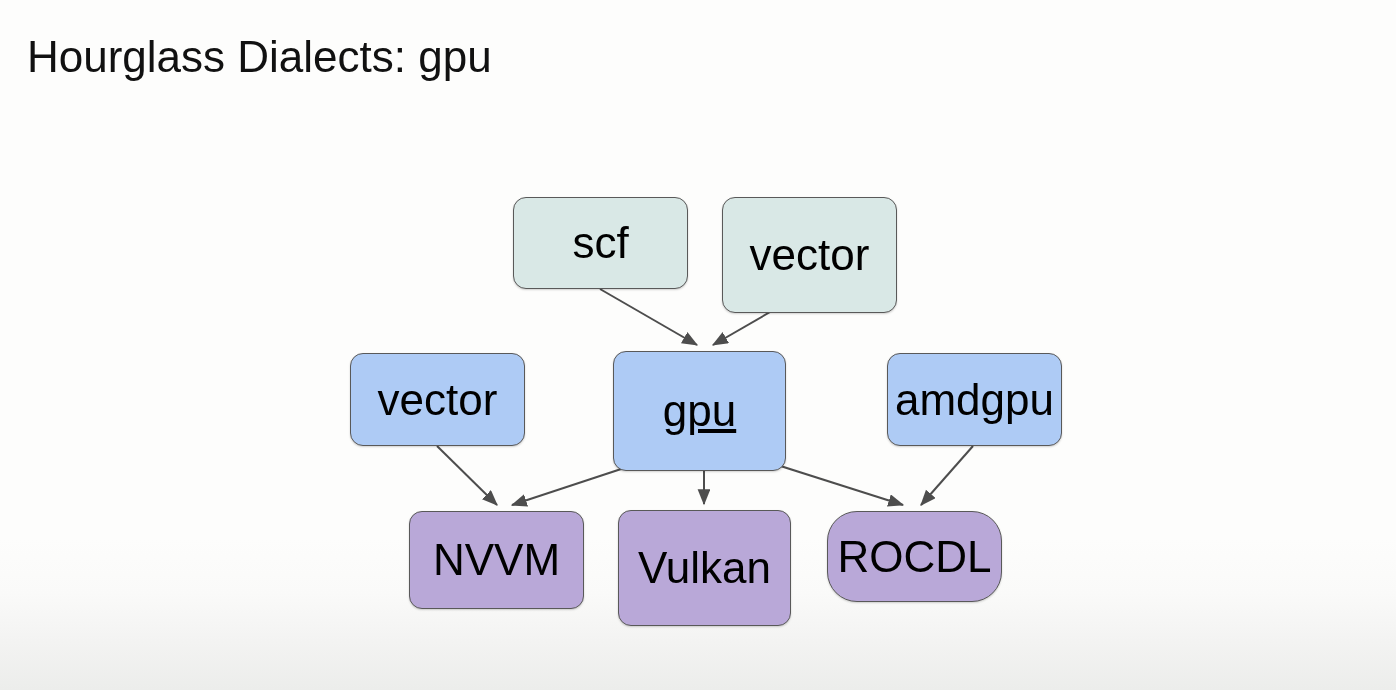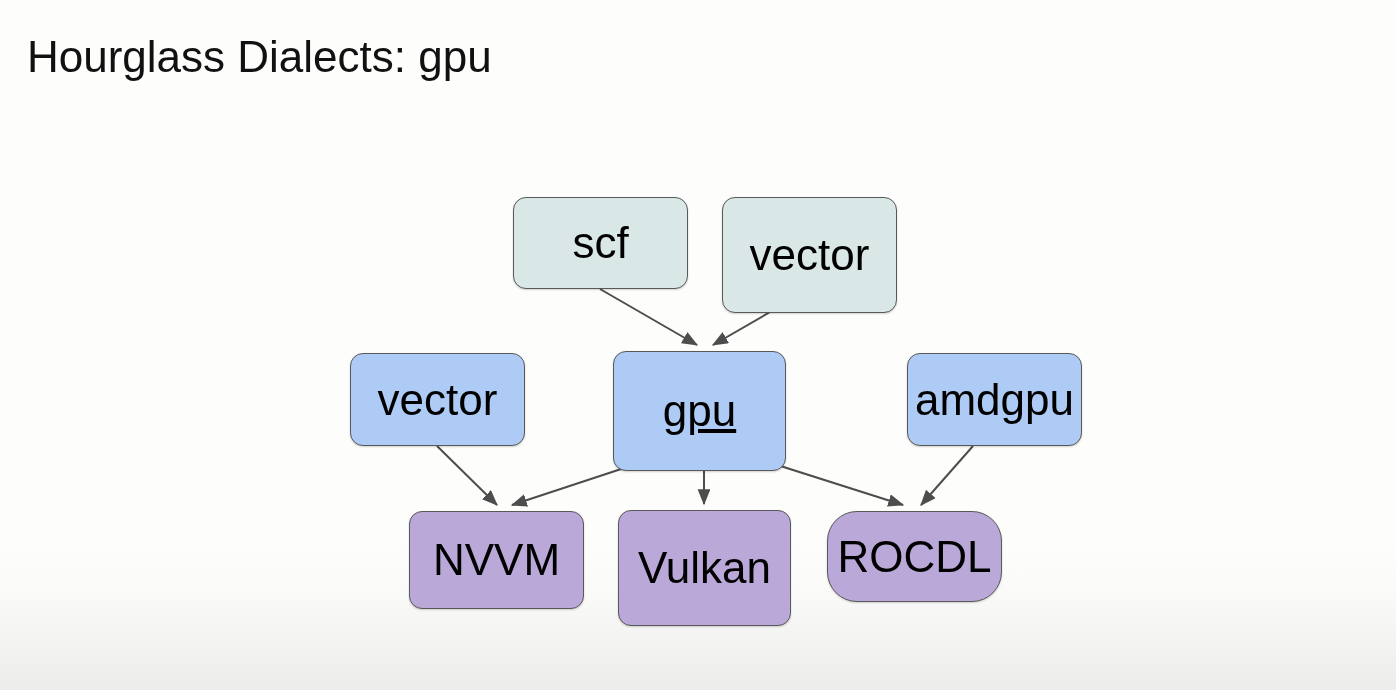--- a/index.html
+++ b/index.html
@@ -91,21 +91,21 @@
       </div>
       <div class="node-box" style="left: 722px; top: 197px; width: 175px; height: 116px; background: rgb(217, 232, 230);">
         <span class="node-label">vector</span>
       </div>
       <div class="node-box" style="left: 350px; top: 353px; width: 175px; height: 93px; background: rgb(174, 203, 245);">
         <span class="node-label">vector</span>
       </div>
       <div class="node-box" style="left: 613px; top: 351px; width: 173px; height: 120px; background: rgb(174, 203, 245); text-decoration: underline;">
         <span class="node-label">gpu</span>
       </div>
-      <div class="node-box" style="left: 887px; top: 353px; width: 175px; height: 93px; background: rgb(174, 203, 245); margin-left: 20px;">
+      <div class="node-box" style="left: 887px; top: 353px; width: 175px; height: 93px; background: rgb(174, 203, 245);">
         <span class="node-label">amdgpu</span>
       </div>
       <div class="node-box" style="left: 409px; top: 511px; width: 175px; height: 98px; background: rgb(185, 168, 216);">
         <span class="node-label">NVVM</span>
       </div>
       <div class="node-box" style="left: 618px; top: 510px; width: 173px; height: 116px; background: rgb(185, 168, 216);">
         <span class="node-label">Vulkan</span>
       </div>
       <div class="node-box" style="left: 827px; top: 511px; width: 175px; height: 91px; background: rgb(185, 168, 216); border-radius: 30px;">
         <span class="node-label">ROCDL</span>

